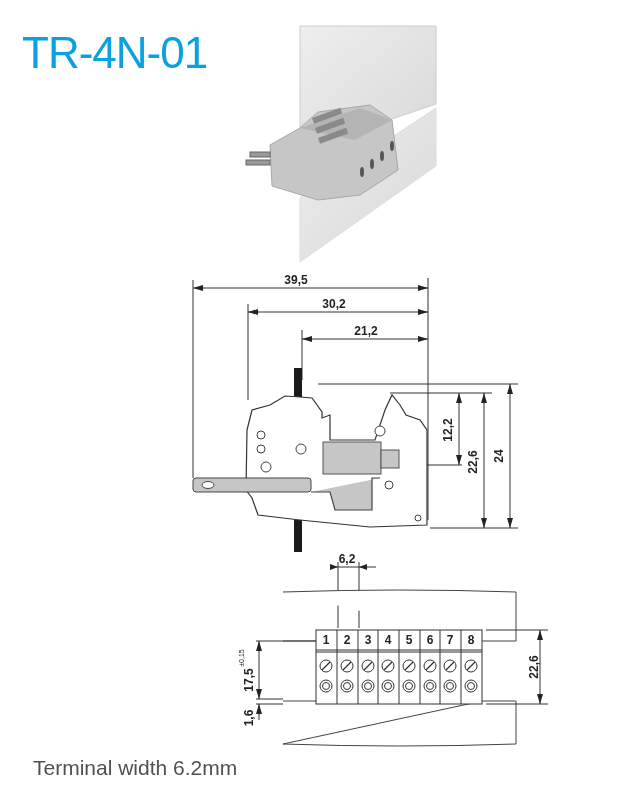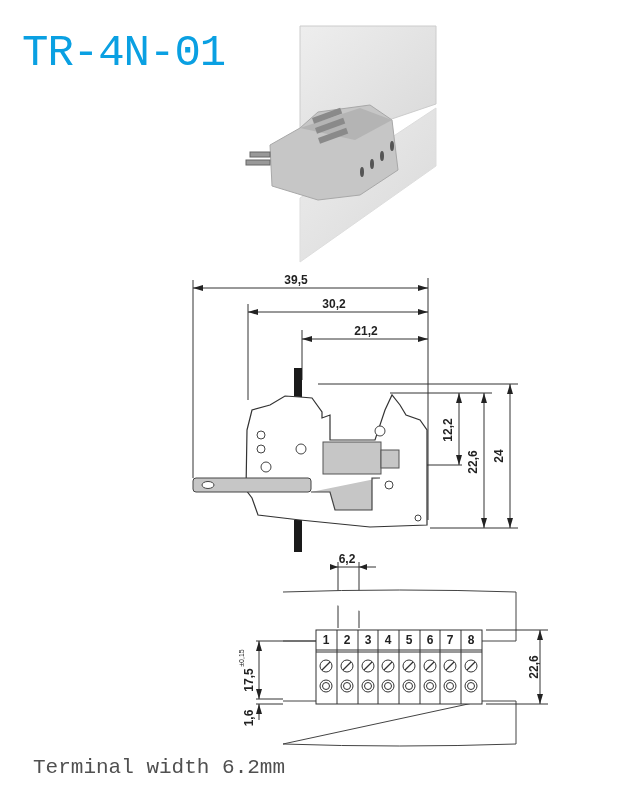--- a/index.html
+++ b/index.html
@@ -1,18 +1,18 @@
 <!DOCTYPE html>
 <html><head>
 <meta charset="utf-8">
 <style>
   html, body { margin:0; padding:0; background:#ffffff; }
   body { width:617px; height:785px; position:relative; overflow:hidden; font-family:"Liberation Sans", sans-serif; }
-  .title { position:absolute; left:22px; top:28px; font-size:44px; color:#0aa0e2; letter-spacing:-1px; font-family:Liberation Mono, monospace; }
-  .caption { position:absolute; left:33px; top:756px; font-size:21px; color:#505050; font-family:Liberation Mono, monospace; }
+  .title { position:absolute; left:22px; top:28px; font-size:44px; color:#0aa0e2; letter-spacing:-1px; font-family:Liberation Sans, sans-serif; }
+  .caption { position:absolute; left:33px; top:756px; font-size:21px; color:#505050; font-family:Liberation Sans, sans-serif; }
   svg { position:absolute; left:0; top:0; }
   .dim { font-family:"Liberation Sans", sans-serif; font-weight:bold; font-size:12px; fill:#222; }
   .num { font-family:"Liberation Sans", sans-serif; font-weight:bold; font-size:12px; fill:#222; }
 </style>
 </head>
 <body>
 
 <div class="title">TR-4N-01</div>
 
 <svg width="617" height="785">

